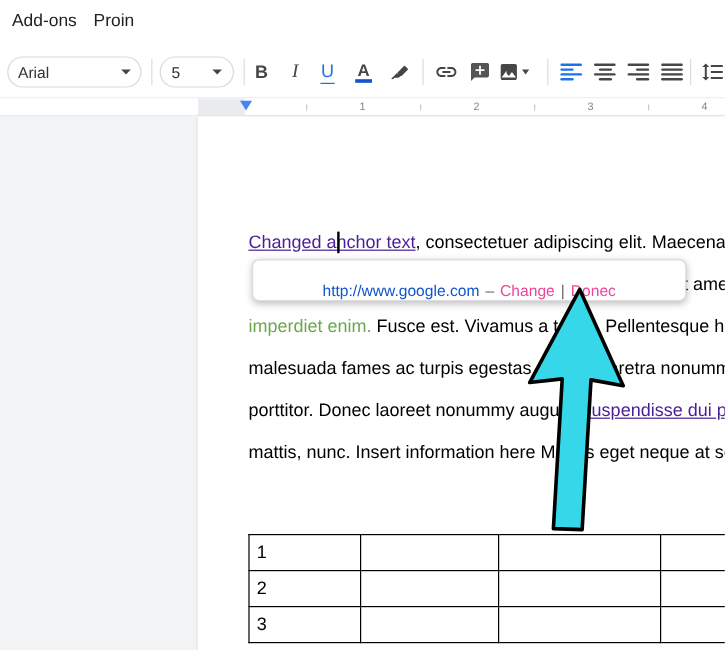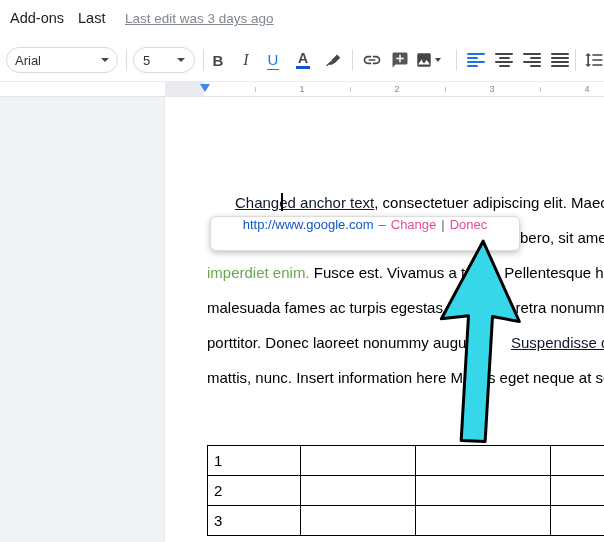--- a/index.html
+++ b/index.html
@@ -66,50 +66,49 @@
                    border-top:8px solid #4285f4; }
 
   
   .content { position:absolute; left:0; top:97px; width:604px; height:445px; background:#f2f3f5; }
   .page { position:absolute; left:165px; top:0; width:600px; height:445px; background:#fff;
           box-shadow:-1px 0 2px rgba(0,0,0,0.06); }
   .para { position:absolute; left:42px; top:88px; width:600px; font-size:15px; line-height:35px;
           color:#000; }
   .line { white-space:nowrap; height:35px; }
   .line.l2 { padding-left:313px; }
-  .doclink { color:#0f172a; text-decoration:underline; cursor:pointer;margin-left:28px; }
+  .doclink { color:#4c1d95; text-decoration:underline; cursor:pointer; }
   .green { color:#6aa84f;margin-top:12px; }
   .text-cursor { position:absolute; left:116px; top:96px; width:2px; height:18px; background:#000; z-index:3; }
 
   
-  .link-popup { position:absolute; left:45px; top:119px; width:310px; height:35px; background:#fff;
+  .link-popup { position:absolute; left:45px; top:119px; width:362px; height:35px; background:#fff;
                 border:1px solid #dcdcdc; border-radius:6px; box-shadow:0 2px 6px rgba(0,0,0,0.25);
-                display:flex; align-items:flex-start; justify-content:center; gap:5px; font-size:13px;
+                display:flex; align-items:flex-end; justify-content:center; gap:5px; font-size:13px;
                 color:#666; z-index:5; }
   .link-popup .purl { color:#1155cc; cursor:pointer; }
   .link-popup .plink { color:#ec4899; cursor:pointer; }
 
   
   .doc-table { position:absolute; left:42px; top:348px; border-collapse:collapse; table-layout:fixed;
                width:503px; }
   .doc-table td { border:1px solid #000; height:30px; padding:0 0 0 6px; font-size:15px;
                   vertical-align:middle; color:#000; }
   .c0 { width:93px; } .c1 { width:115px; } .c2 { width:135px; } .c3 { width:160px; }
 
   
   .arrow-wrap { position:absolute; left:259px; top:141px; width:100px; height:207px; z-index:10;
                 transform:rotate(2deg); transform-origin:50% 100%; }
 </style>
 </head>
 <body>
 
 <div class="menubar">
   <span class="menu-item mi-addons">Add-ons</span>
-  <span class="menu-item mi-help">Last</span>
-  <span class="last-edit">Last edit was 3 days ago</span>
+  <span class="menu-item mi-help">Proin</span>
 </div>
 
 <div class="toolbar">
   <div class="selbox fontbox">
     <span>Arial</span>
     <span class="grow"></span>
     <span class="dd-caret"></span>
   </div>
   <div class="sep sep1"></div>
   <div class="selbox sizebox">

